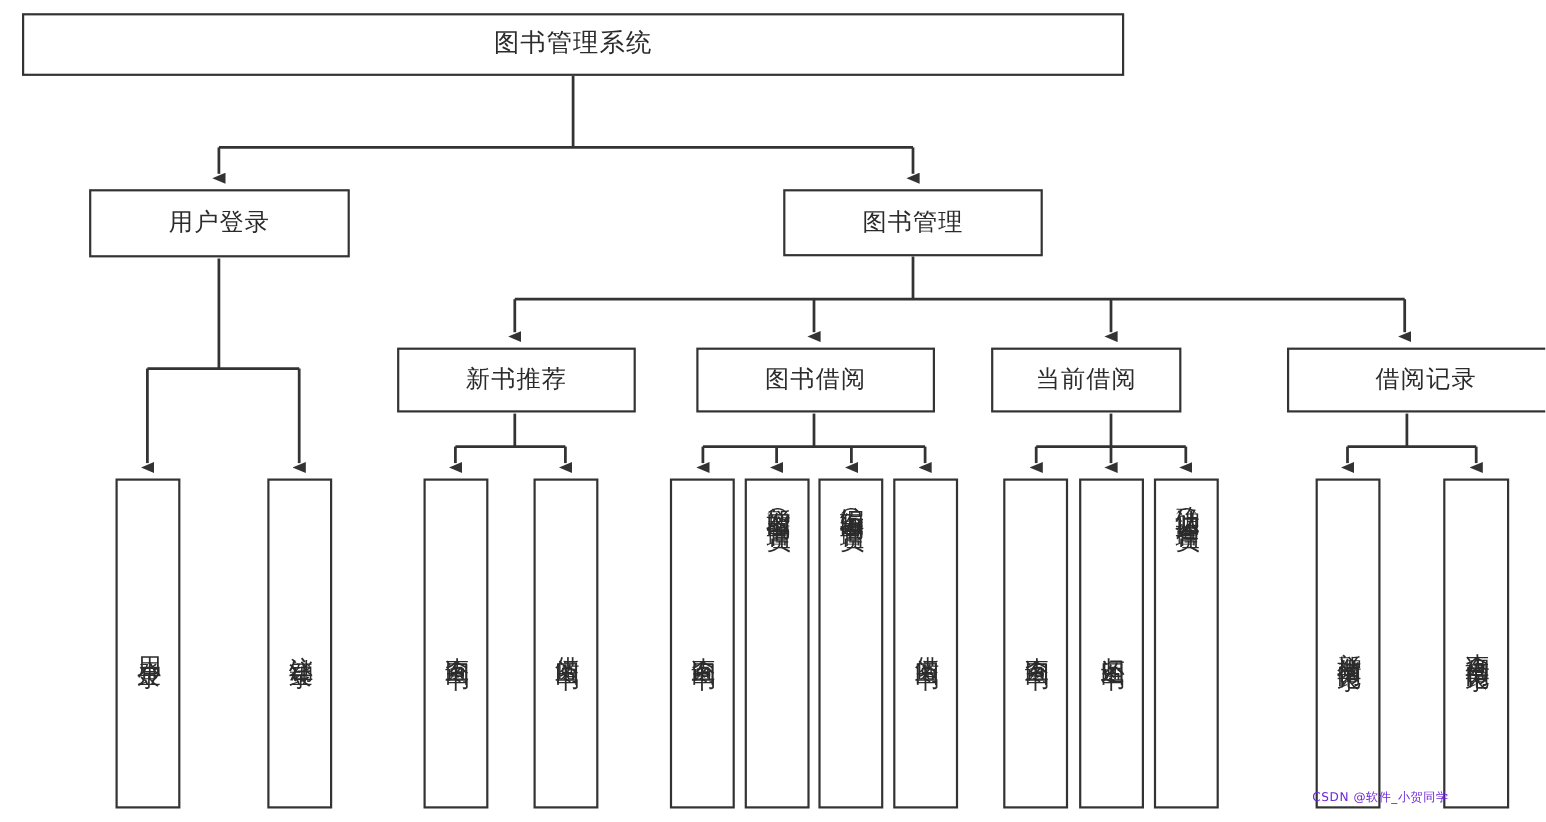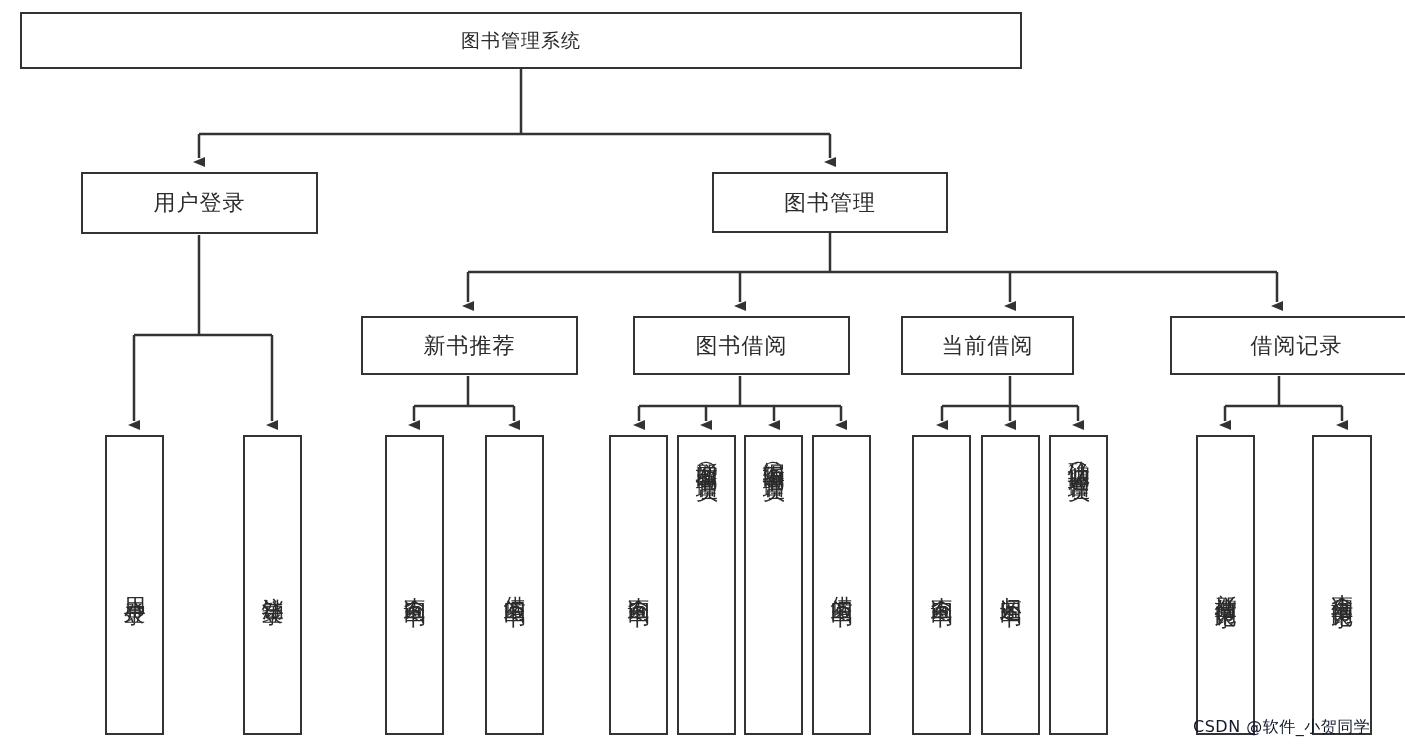--- a/index.html
+++ b/index.html
@@ -40,21 +40,22 @@
     text-align: center;
     line-height: 1.18;
   }
   
   .node.h .label {
     font-size: 22px;
     letter-spacing: 1px;
     white-space: nowrap;
   }
   .node.root .label {
-    font-size: 19px;
+    font-size: 23px;
+    font-family: Liberation Mono, monospace;
   }
   
   .node.v {
     align-items: flex-start;
     justify-content: center;
     padding-top: 6px;
   }
   .node.v .label {
     writing-mode: vertical-rl;
     text-orientation: upright;
@@ -62,22 +63,22 @@
     line-height: 1.02;
     letter-spacing: 3px;
     white-space: nowrap;
   }
   .node.v.center {
     align-items: center;
     padding-top: 0;
   }
   .watermark {
     position: absolute;
-    font-size: 16px;
-    color: #0f172a;
+    font-size: 11px;
+    color: #6d28d9;
     white-space: nowrap;
     letter-spacing: 0.5px;
   }
 </style>
 </head>
 <body>
 
 <div id="canvas">
 
   <svg class="edges" viewBox="0 0 1405 747">

